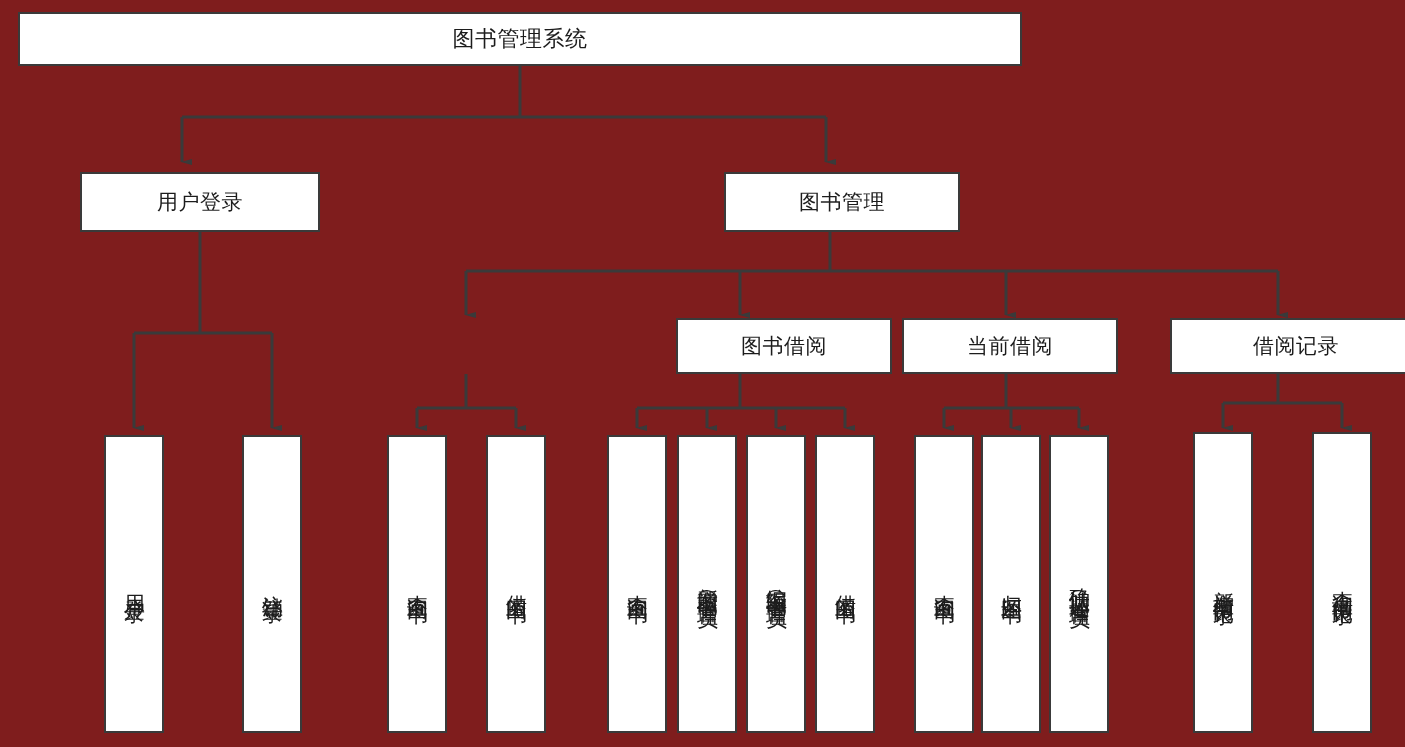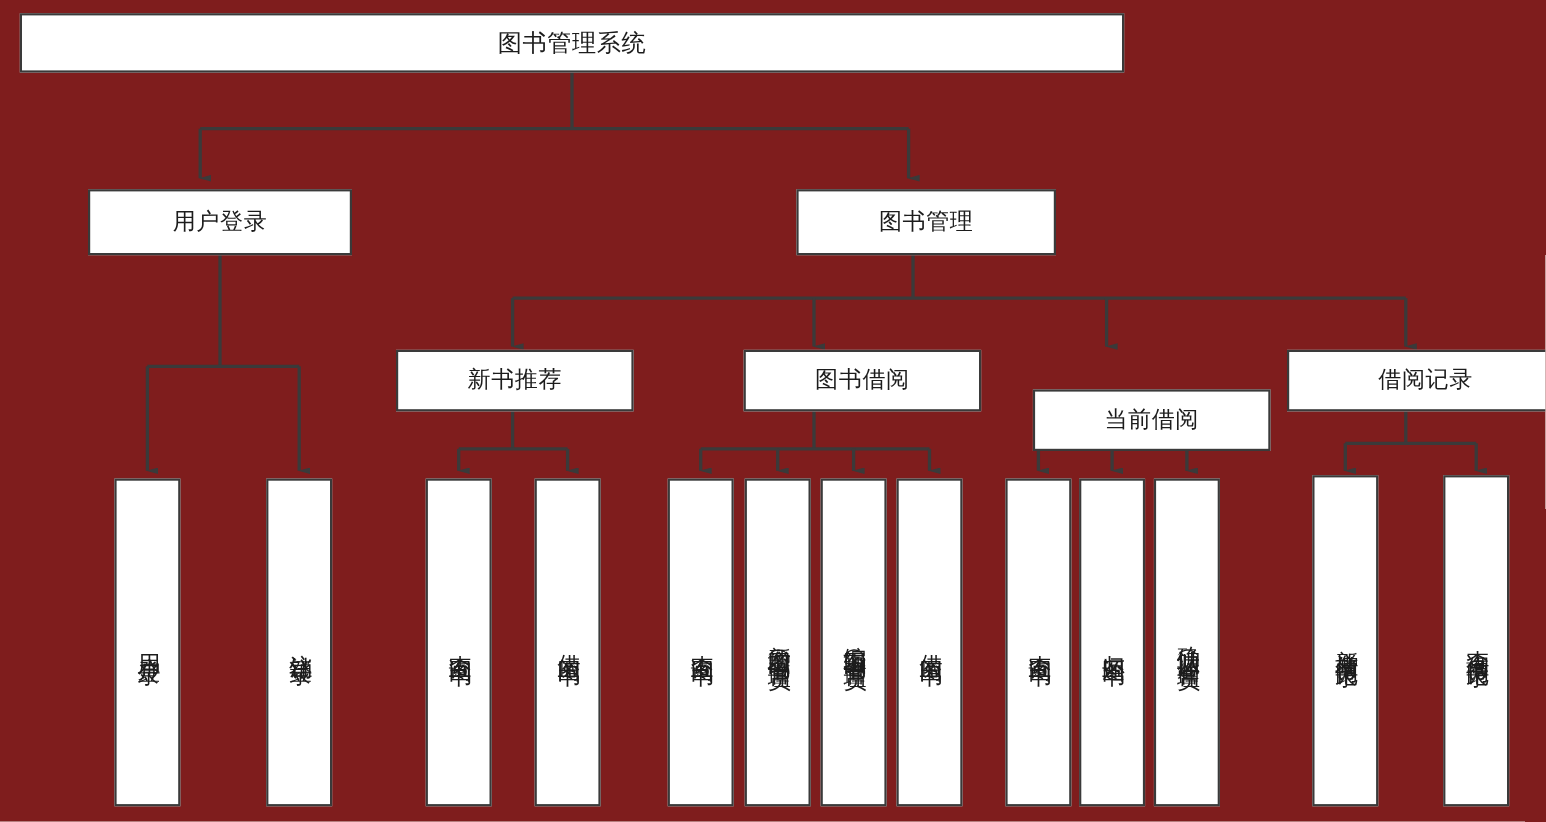--- a/index.html
+++ b/index.html
@@ -135,29 +135,26 @@
   </div>
 
   <div class="node" style="left:80px; top:172px; width:240px; height:60px;">
     <span class="node-label">用户登录</span>
   </div>
 
   <div class="node" style="left:712px; top:172px; width:236px; height:60px;margin-left:12px;">
     <span class="node-label">图书管理</span>
   </div>
 
-  <div class="node" style="left:360px; top:318px; width:216px; height:56px;">
-    <span class="node-label">新书推荐</span>
-  </div>
 
   <div class="node" style="left:632px; top:318px; width:216px; height:56px;margin-left:44px;">
     <span class="node-label">图书借阅</span>
   </div>
 
-  <div class="node" style="left:939px; top:318px; width:216px; height:56px;margin-top:36px;">
+  <div class="node" style="left:902px; top:318px; width:216px; height:56px;">
     <span class="node-label">当前借阅</span>
   </div>
 
   <div class="node" style="left:1170px; top:318px; width:252px; height:56px;">
     <span class="node-label">借阅记录</span>
   </div>
 
   <div class="node vertical" style="left:104px; top:435px; width:60px; height:298px;">
     <span class="node-label">用户登录</span>
   </div>

